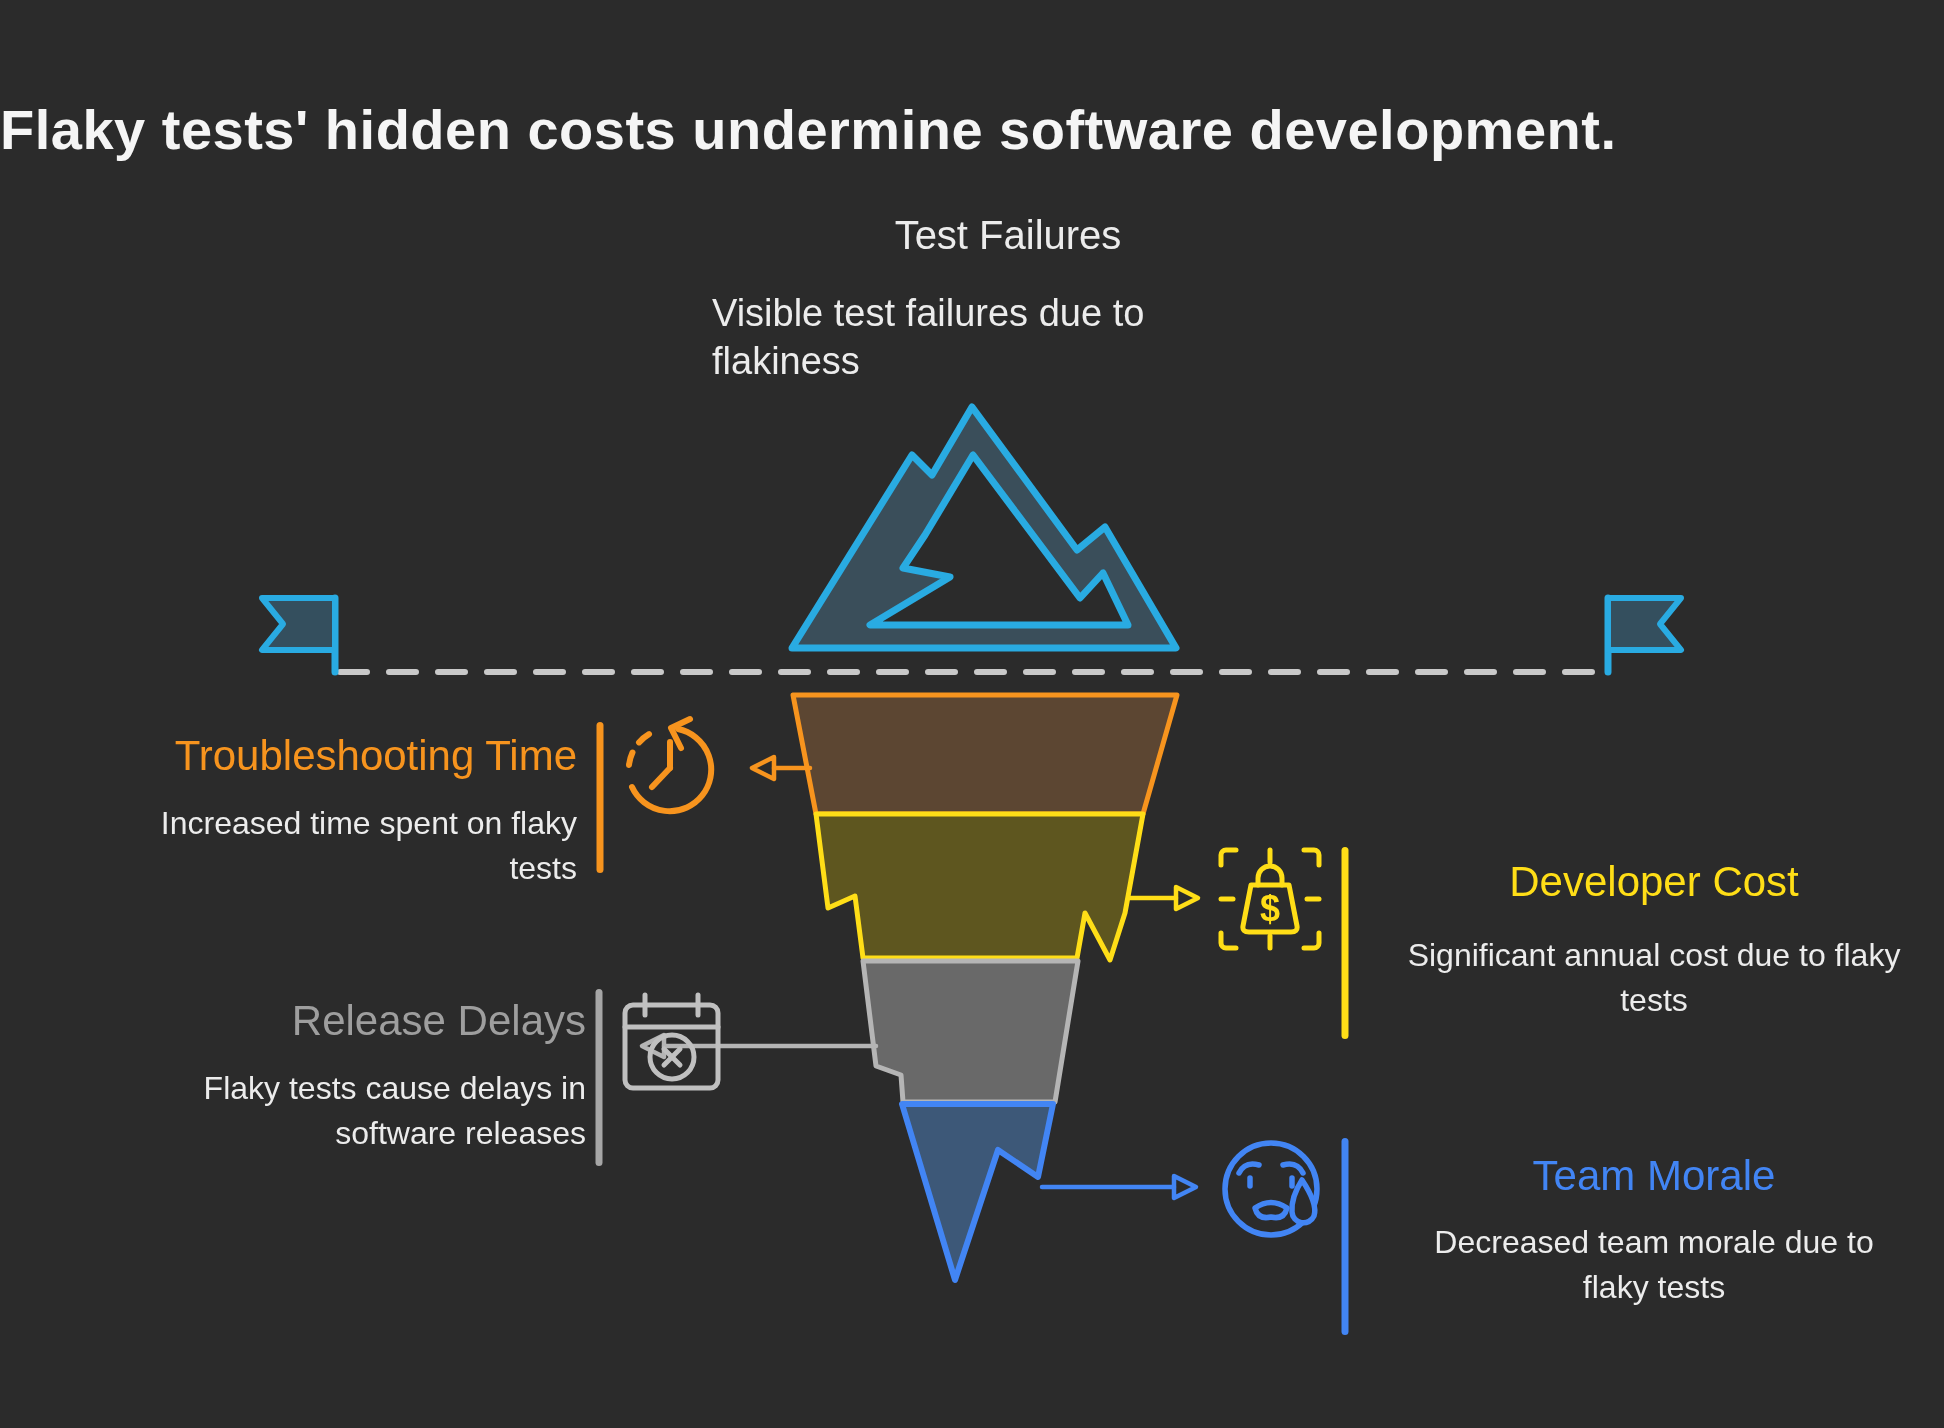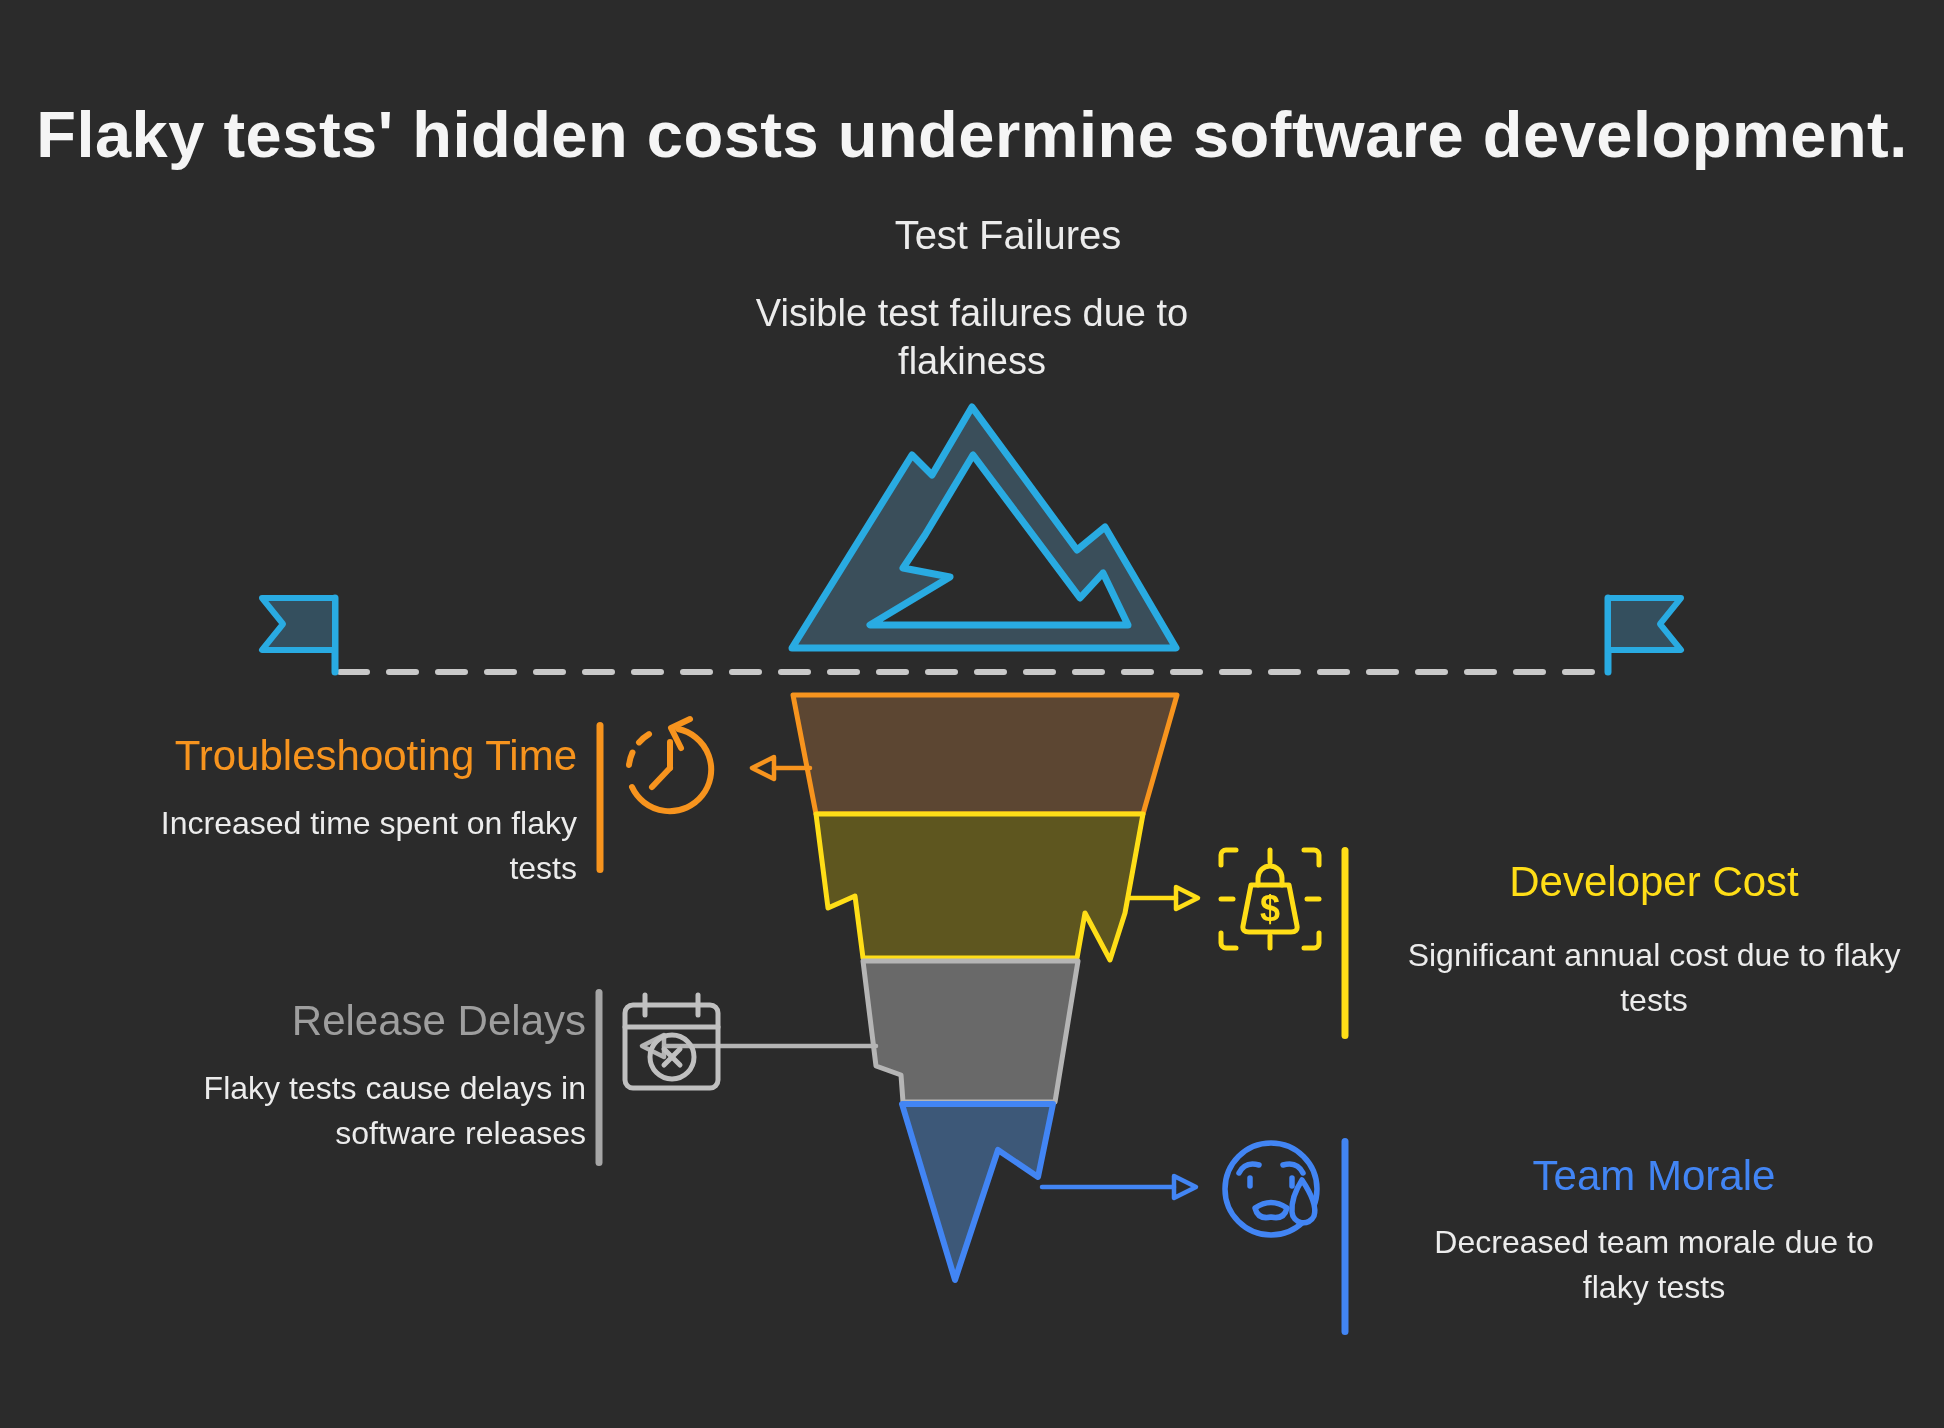--- a/index.html
+++ b/index.html
@@ -3,29 +3,29 @@
 <meta charset="utf-8">
 <style>
   html,body{margin:0;padding:0;background:#2b2b2b;}
   #canvas{
     position:relative;width:1944px;height:1428px;background:#2b2b2b;
     font-family:"Liberation Sans",sans-serif;overflow:hidden;
   }
   #diagram-svg{position:absolute;left:0;top:0;}
   .txt{position:absolute;white-space:pre-wrap;}
   .title{
-    left:0;top:97px;width:1944px;text-align:center;
-    font-size:65px;font-weight:bold;color:#f5f5f5;letter-spacing:.5px;
+    left:0;top:97px;width:1944px;
+    font-size:56px;font-weight:bold;color:#f5f5f5;letter-spacing:.5px;
   }
   .top-heading{
     left:0;top:213px;width:1944px;text-align:center;
     font-size:40px;color:#ececec;margin-left:36px;
   }
   .top-sub{
-    left:712px;top:289px;width:520px;text-align:center;
+    left:712px;top:289px;width:520px;text-align:left;
     font-size:38px;line-height:48px;color:#ececec;
   }
   .grp{position:absolute;}
   .grp .h{font-size:42px;line-height:1.1;}
   .grp .b{font-size:32px;line-height:45px;color:#ececec;margin-top:22px;}
   .grp-left{text-align:right;}
   .grp-right{text-align:center;}
   #grp-troubleshooting{left:90px;top:733px;width:487px;}
   #grp-troubleshooting .h{color:#F7941E;}
   #grp-release{left:102px;top:998px;width:484px;}

